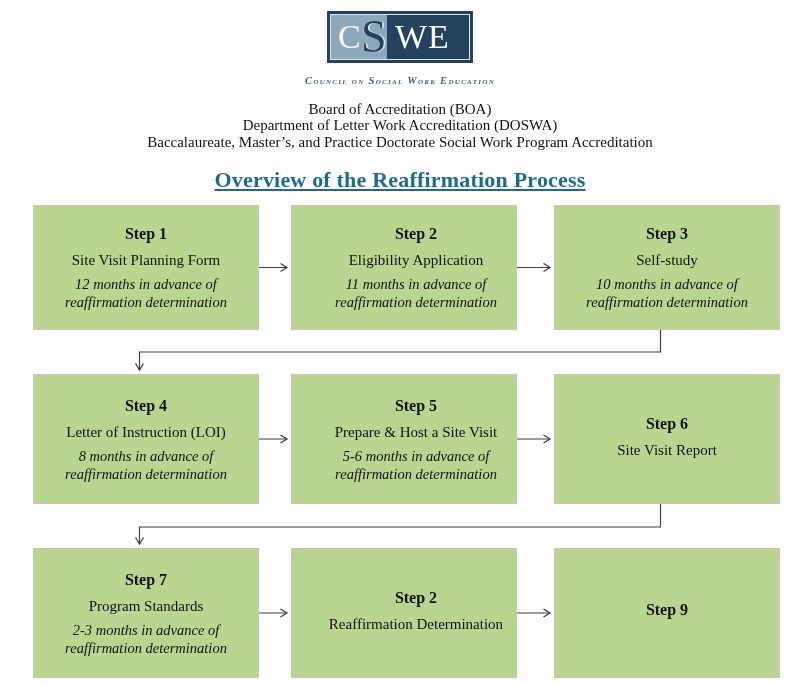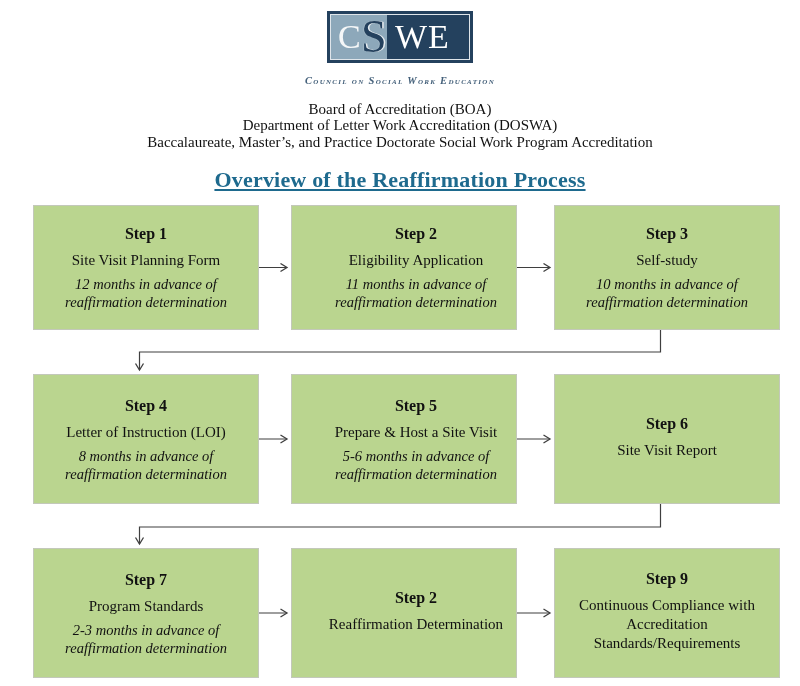--- a/index.html
+++ b/index.html
@@ -198,18 +198,17 @@
     </div>
 
     <div class="step-box r2 c1">
       <div class="step-title">Step 2</div>
       <div class="step-name">Reaffirmation Determination</div>
 
     </div>
 
     <div class="step-box r2 c2">
       <div class="step-title">Step 9</div>
-      <div class="step-name">Continuous Compliance with Accreditation Standards/Requirements</div>
 
     </div>
 
   </div>
 </div>
 
 </body></html>

